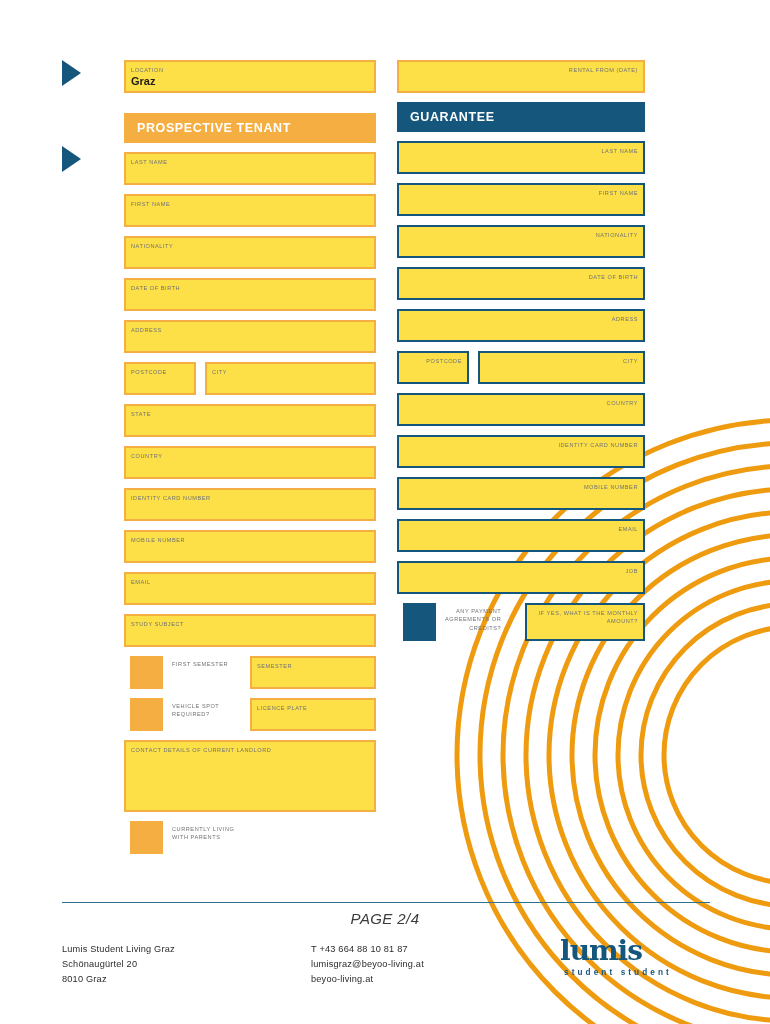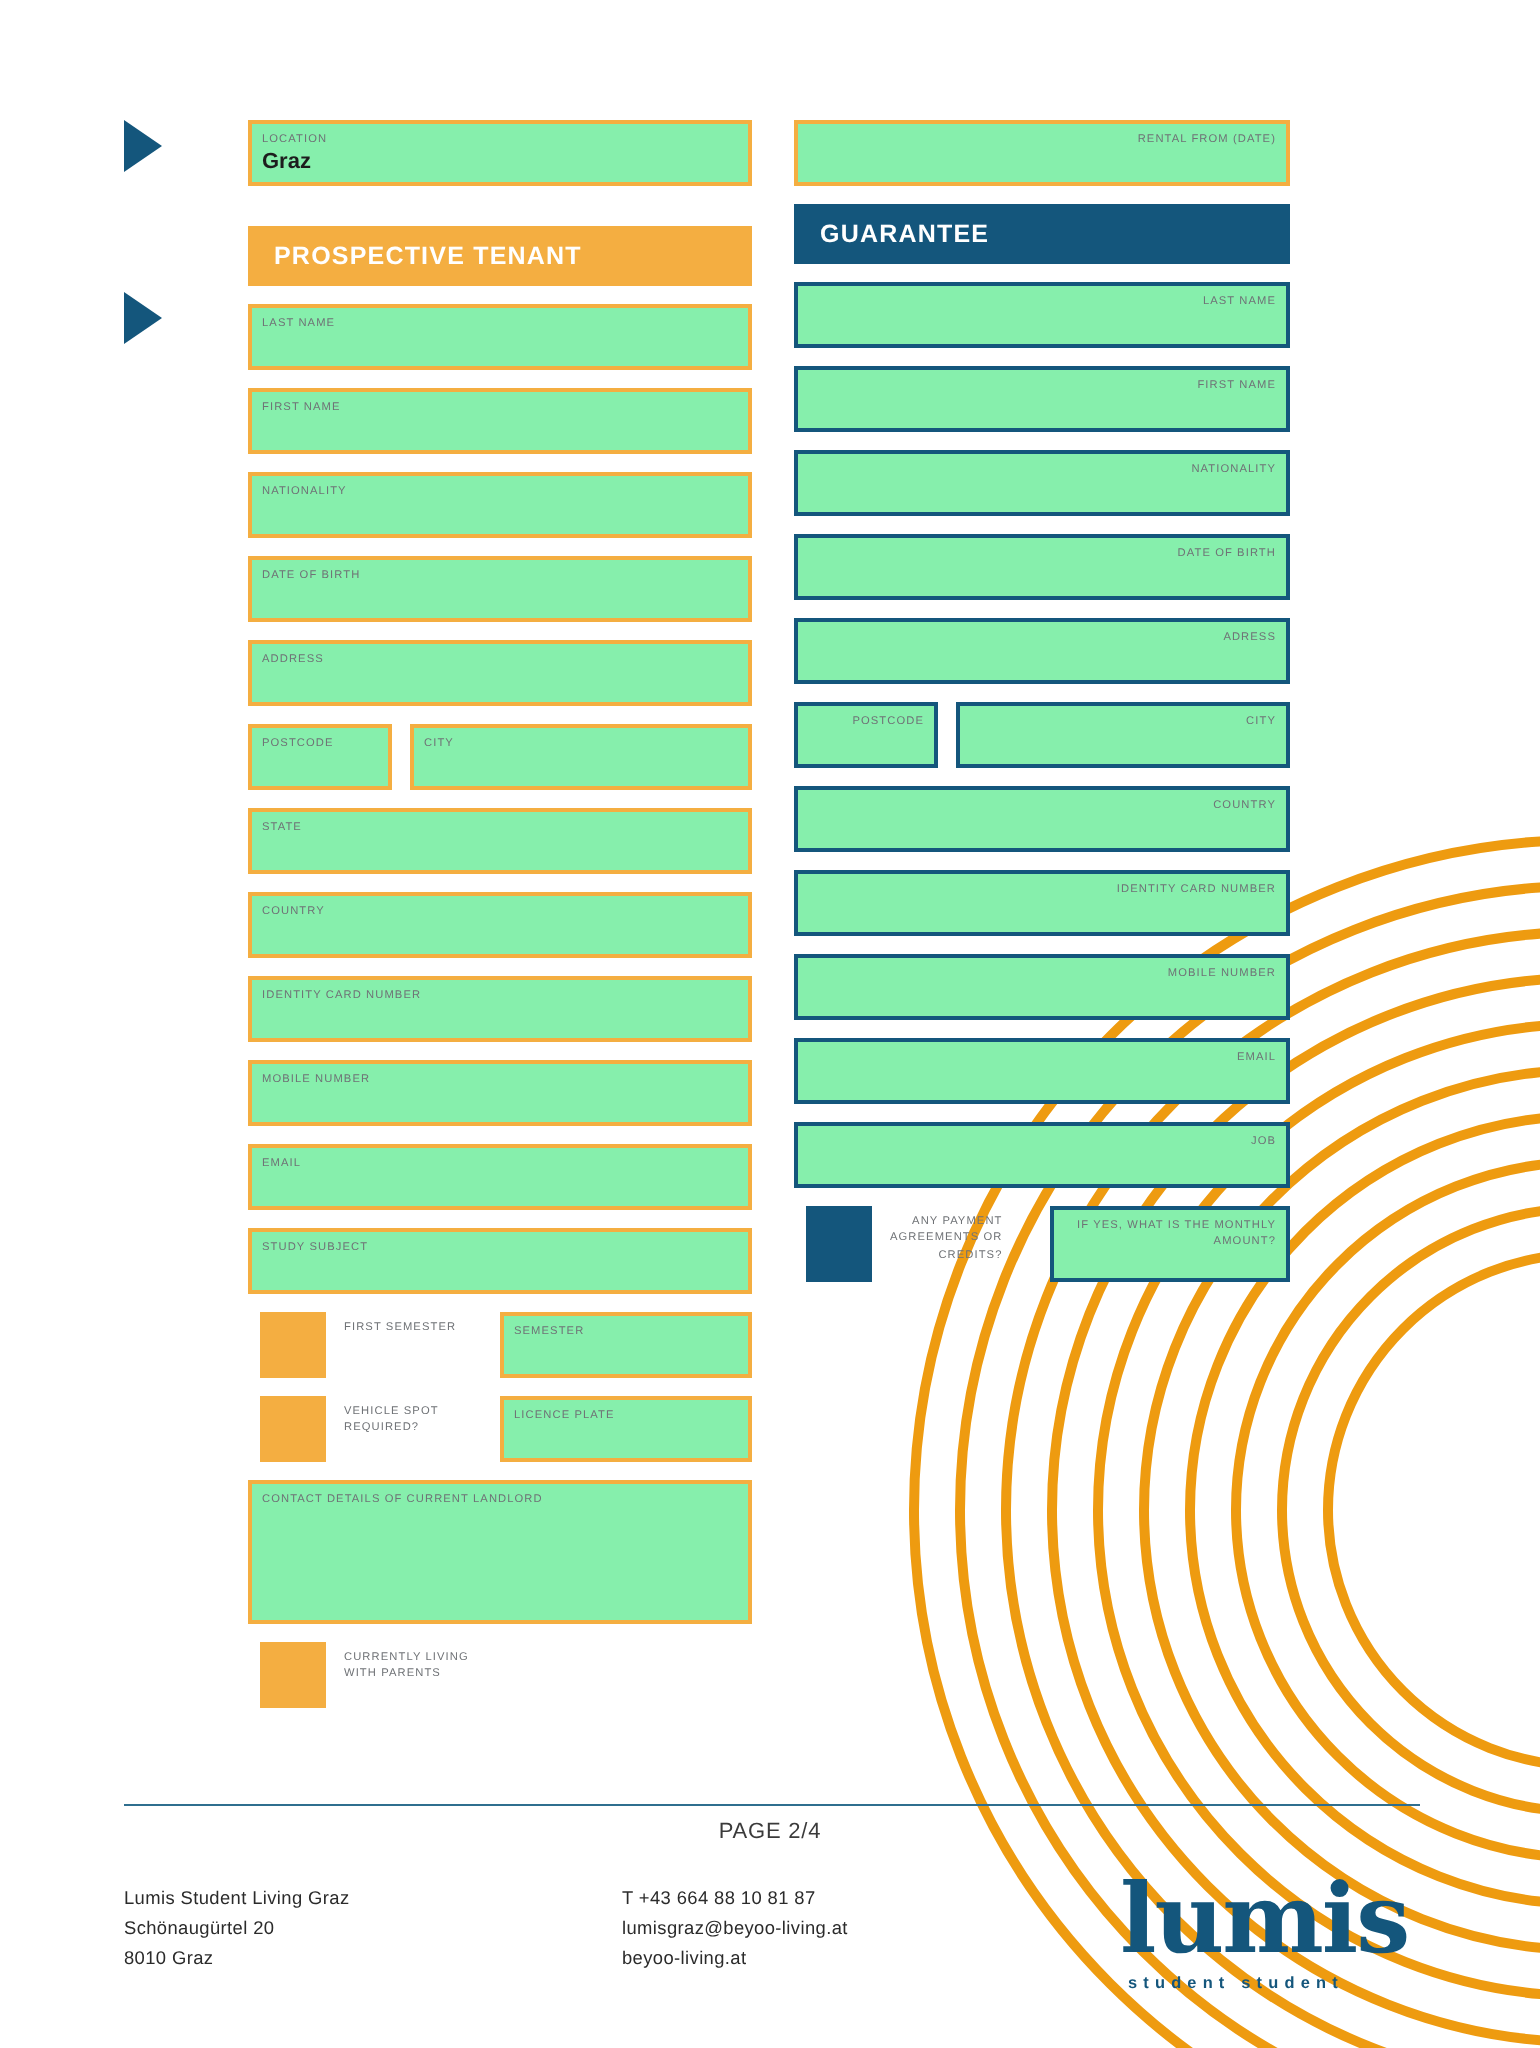--- a/index.html
+++ b/index.html
@@ -67,21 +67,21 @@
     letter-spacing: 0.6px;
     margin-bottom: 9px;
   }
   .bar.orange { background: #F4AE41; margin-top: 20px; }
   .bar.teal   { background: #14567C; }
 
   
   .field {
     box-sizing: border-box;
     border: 2px solid #F4AE41;
-    background: #86efac;
+    background: #fde047;
     padding: 4px 5px 0 5px;
     margin-bottom: 9px;
     position: relative;
   }
   .field.teal { border-color: #14567C; }
   .field .lab {
     font-size: 5.6px;
     letter-spacing: 0.55px;
     color: #6f7276;
     line-height: 1.45;
@@ -141,23 +141,24 @@
     width: 648px;
     height: 1px;
     background: #2f6f8f;
   }
   #page-number {
     position: absolute;
     top: 910px;
     left: 0;
     width: 770px;
     text-align: center;
-    font-size: 11px;
+    font-size: 15px;
     color: #3b3b3b;
     letter-spacing: 0.4px;
+    font-style: italic;
   }
   .foot-col {
     position: absolute;
     font-size: 9.2px;
     line-height: 1.65;
     color: #2b2b2b;
     letter-spacing: 0.2px;
   }
   #foot-address { left: 62px; top: 942px; }
   #foot-contact { left: 311px; top: 942px; }
@@ -165,21 +166,21 @@
   
   #logo {
     position: absolute;
     left: 560px;
     top: 938px;
     width: 160px;
     text-align: left;
   }
   #logo-word {
     font-family: "DejaVu Serif", serif;
-    font-size: 48px;
+    font-size: 28px;
     font-weight: bold;
     color: #14567C;
     line-height: 0.95;
     letter-spacing: -1px;
   }
   #logo-tag {
     font-size: 8.2px;
     font-weight: bold;
     color: #14567C;
     letter-spacing: 3.1px;

